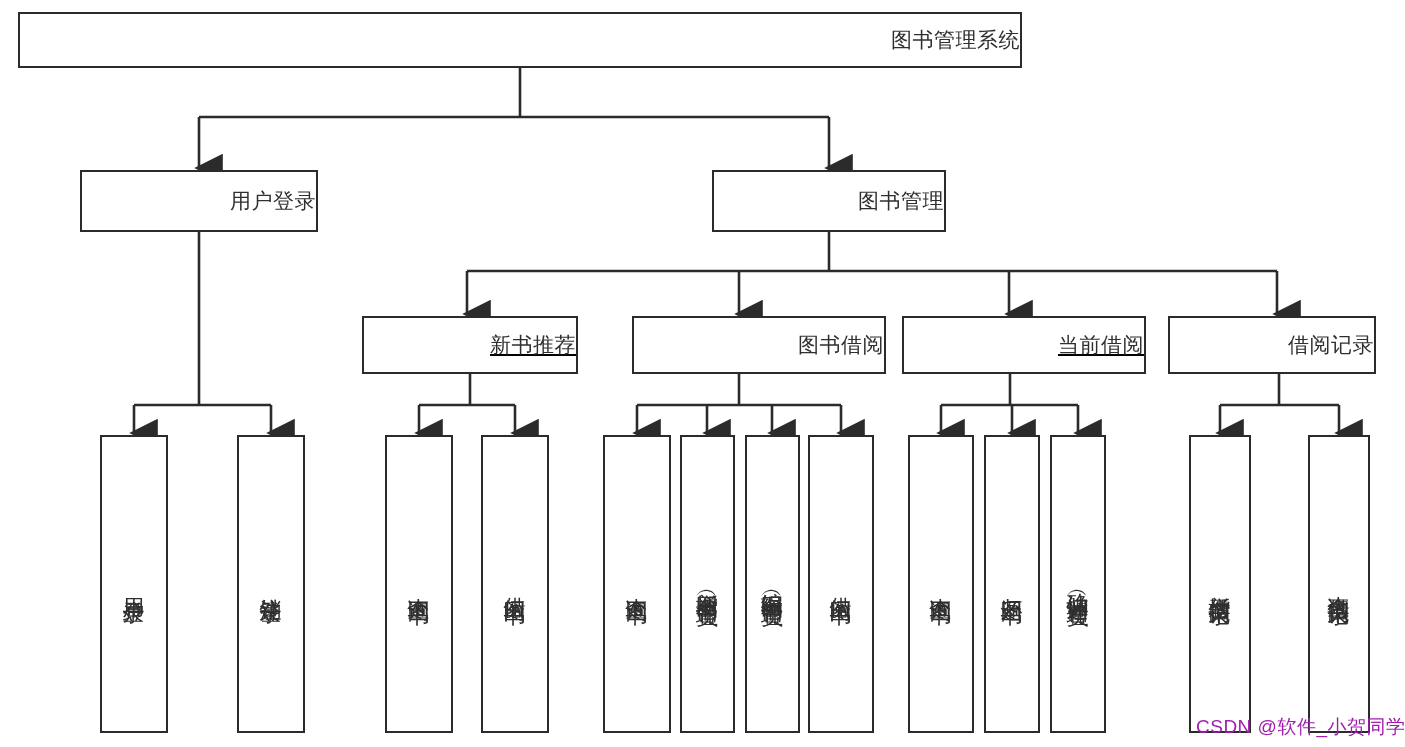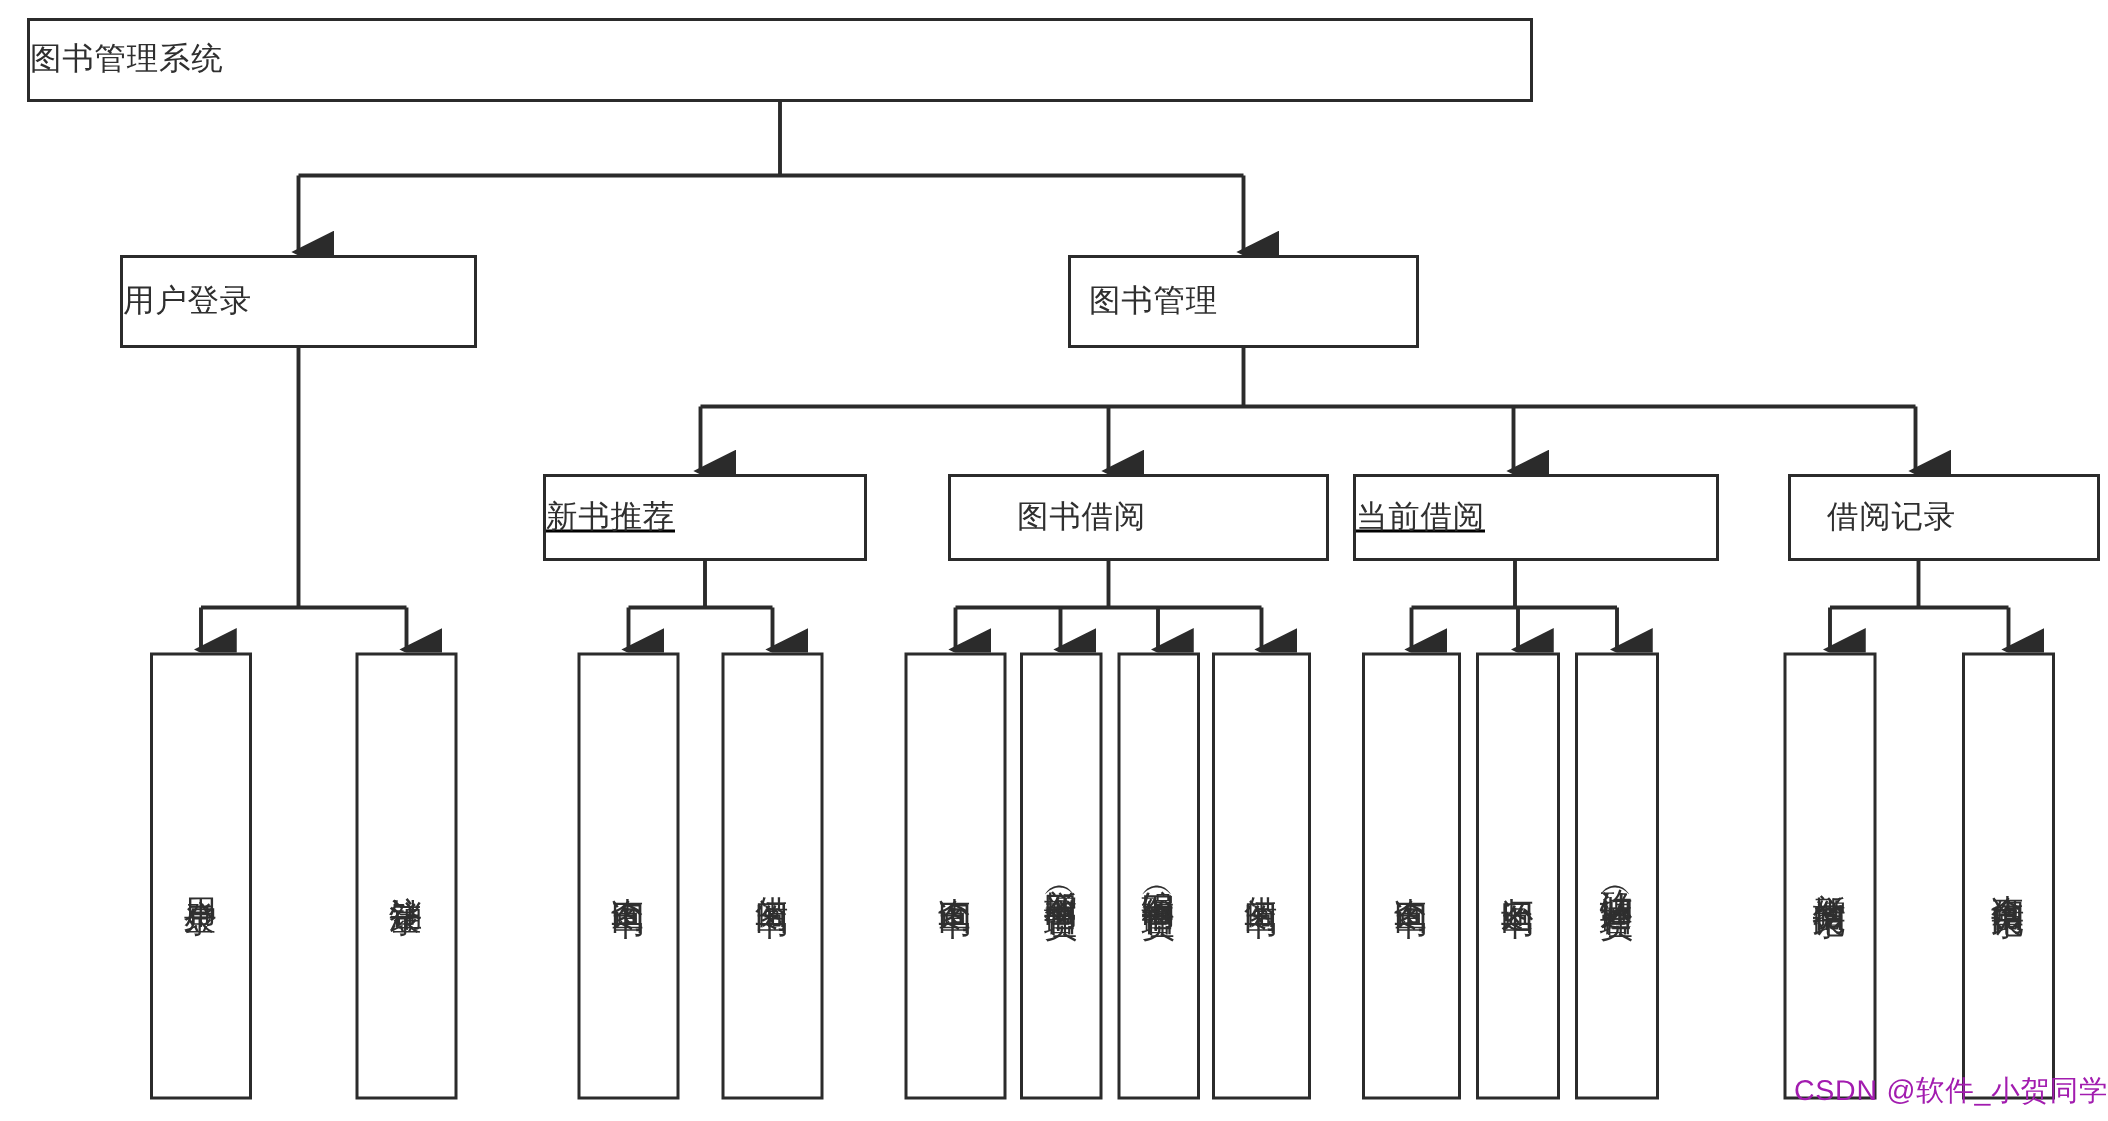--- a/index.html
+++ b/index.html
@@ -11,21 +11,21 @@
   }
   #diagram{position:absolute;left:0;top:0;width:1405px;height:747px;}
 
   .node-box{
     position:absolute;
     box-sizing:border-box;
     background:#ffffff;
     border:2px solid #2b2b2b;
     display:flex;
     align-items:center;
-    justify-content:flex-start;
+    justify-content:flex-end;
   }
   .node-label{
     color:#2f2f2f;
     font-size:21px;
     line-height:1.25;
     white-space:nowrap;
     letter-spacing:0.5px;
   }
   
   .leaf .node-label{
@@ -105,21 +105,21 @@
     </div>
     <div class="node-box level3" style="left: 362px; top: 316px; width: 216px; height: 58px; text-decoration: underline;">
       <span class="node-label">新书推荐</span>
     </div>
     <div class="node-box level3" style="left: 632px; top: 316px; width: 254px; height: 58px; padding-left: 44px;">
       <span class="node-label">图书借阅</span>
     </div>
     <div class="node-box level3" style="left: 902px; top: 316px; width: 244px; height: 58px; text-decoration: underline;">
       <span class="node-label">当前借阅</span>
     </div>
-    <div class="node-box level3" style="left: 1192px; top: 316px; width: 208px; height: 58px; padding-left: 24px;">
+    <div class="node-box level3" style="left: 1168px; top: 316px; width: 208px; height: 58px; padding-left: 24px;">
       <span class="node-label">借阅记录</span>
     </div>
     <div class="node-box leaf" style="left: 100px; top: 435px; width: 68px; height: 298px;">
       <span class="node-label">用户登录</span>
     </div>
     <div class="node-box leaf" style="left: 237px; top: 435px; width: 68px; height: 298px;">
       <span class="node-label">注销登录</span>
     </div>
     <div class="node-box leaf" style="left: 385px; top: 435px; width: 68px; height: 298px;">
       <span class="node-label">查询图书</span>

